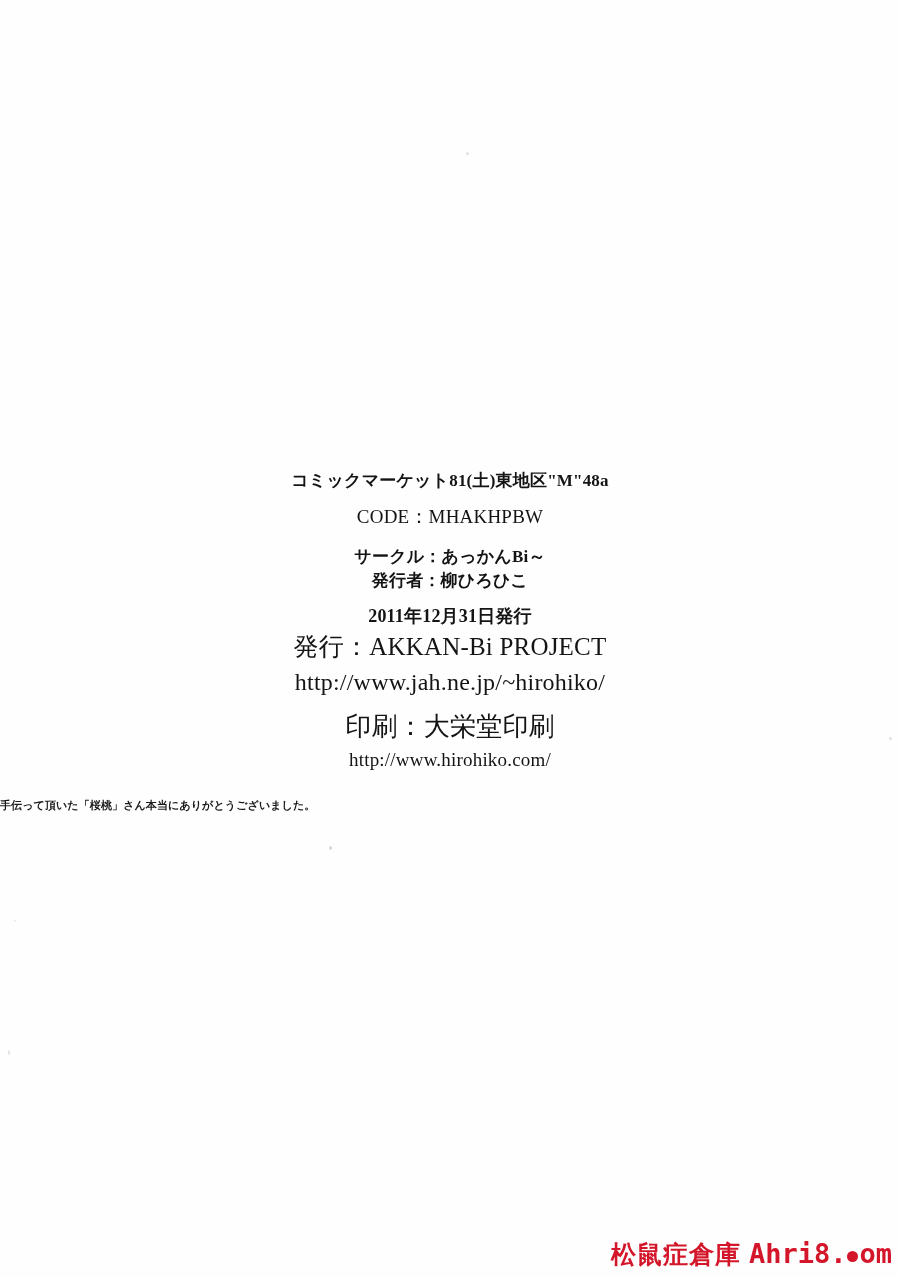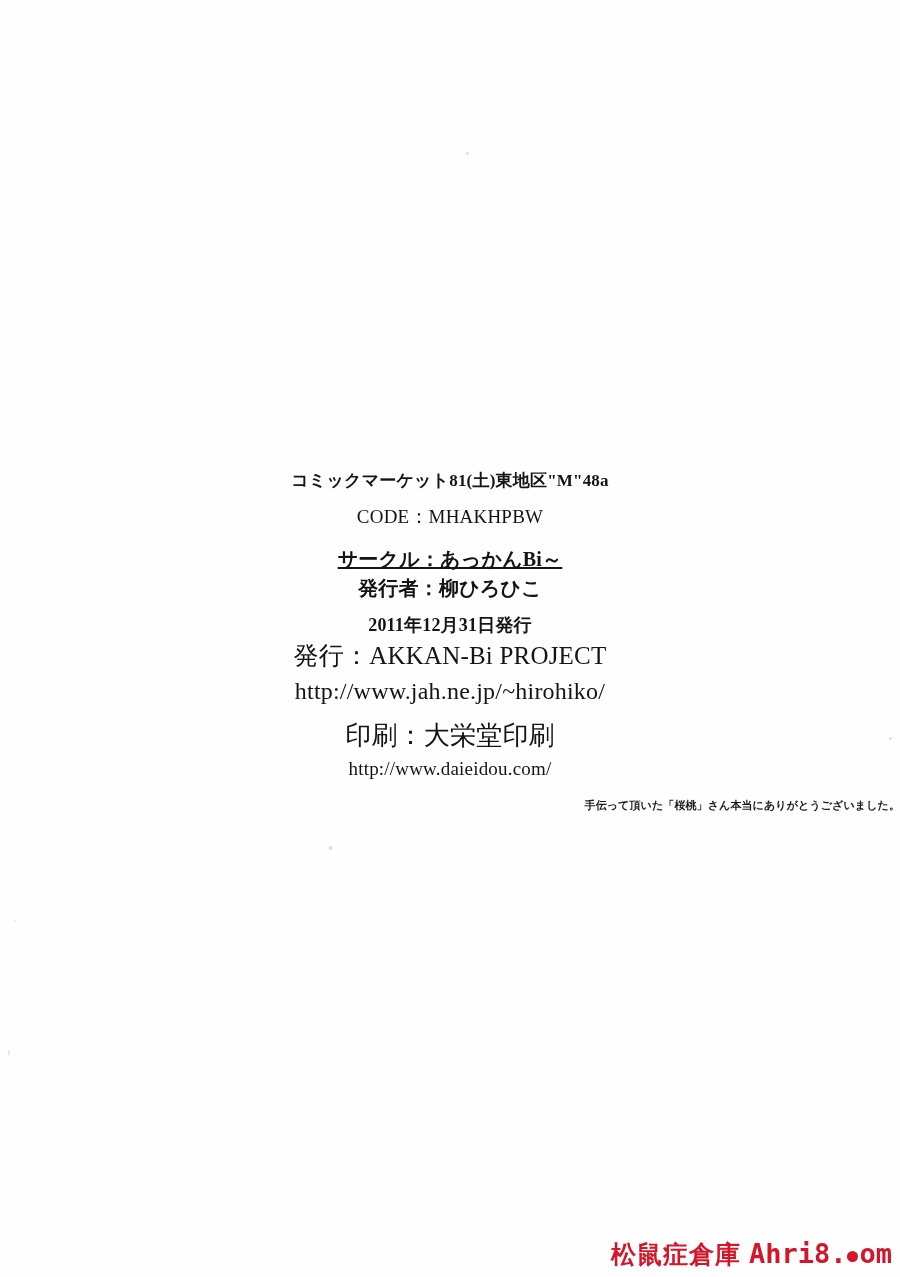--- a/index.html
+++ b/index.html
@@ -53,27 +53,26 @@
     font-weight: 700;
     line-height: 1.35;
     margin-bottom: 12px;
   }
   .l-code {
     font-size: 19px;
     line-height: 1.3;
     margin-bottom: 15px;
   }
   .l-circle {
-    font-size: 20px;
+    font-size: 17px;
     font-weight: 700;
     line-height: 1.45;
-    text-decoration: underline;
   }
   .l-author {
-    font-size: 20px;
+    font-size: 17px;
     font-weight: 700;
     line-height: 1.45;
     margin-bottom: 10px;
   }
   .l-date {
     font-size: 18px;
     font-weight: 700;
     line-height: 1.4;
   }
   .l-publisher {
@@ -92,21 +91,21 @@
   .l-url2 {
     font-size: 19px;
     line-height: 1.45;
   }
 
   .thanks {
     position: absolute;
     left: 0;
     right: 0;
     top: 798px;
-    text-align: right;
+    text-align: left;
     font-size: 11px;
     font-weight: 700;
     color: #1a1a1a;
     letter-spacing: .1px;
   }
 
   .watermark {
     position: absolute;
     right: 8px;
     bottom: 6px;
@@ -153,21 +152,21 @@
 
   <div class="colophon">
     <div class="line l-event">コミックマーケット81(土)東地区"M"48a</div>
     <div class="line l-code">CODE：MHAKHPBW</div>
     <div class="line l-circle">サークル：あっかんBi～</div>
     <div class="line l-author">発行者：柳ひろひこ</div>
     <div class="line l-date">2011年12月31日発行</div>
     <div class="line l-publisher">発行：AKKAN-Bi PROJECT</div>
     <div class="line l-url1">http://www.jah.ne.jp/~hirohiko/</div>
     <div class="line l-printer">印刷：大栄堂印刷</div>
-    <div class="line l-url2">http://www.daieidou.com/</div>
+    <div class="line l-url2">http://www.hirohiko.com/</div>
   </div>
 
   <div class="thanks">手伝って頂いた「桜桃」さん本当にありがとうございました。</div>
 
   <div class="watermark">
     <span class="wm-cn">松鼠症倉庫</span>
     <span class="wm-en">
       <span>Ahri8.</span><span class="wm-dot"></span><span>om</span>
     </span>
   </div>

